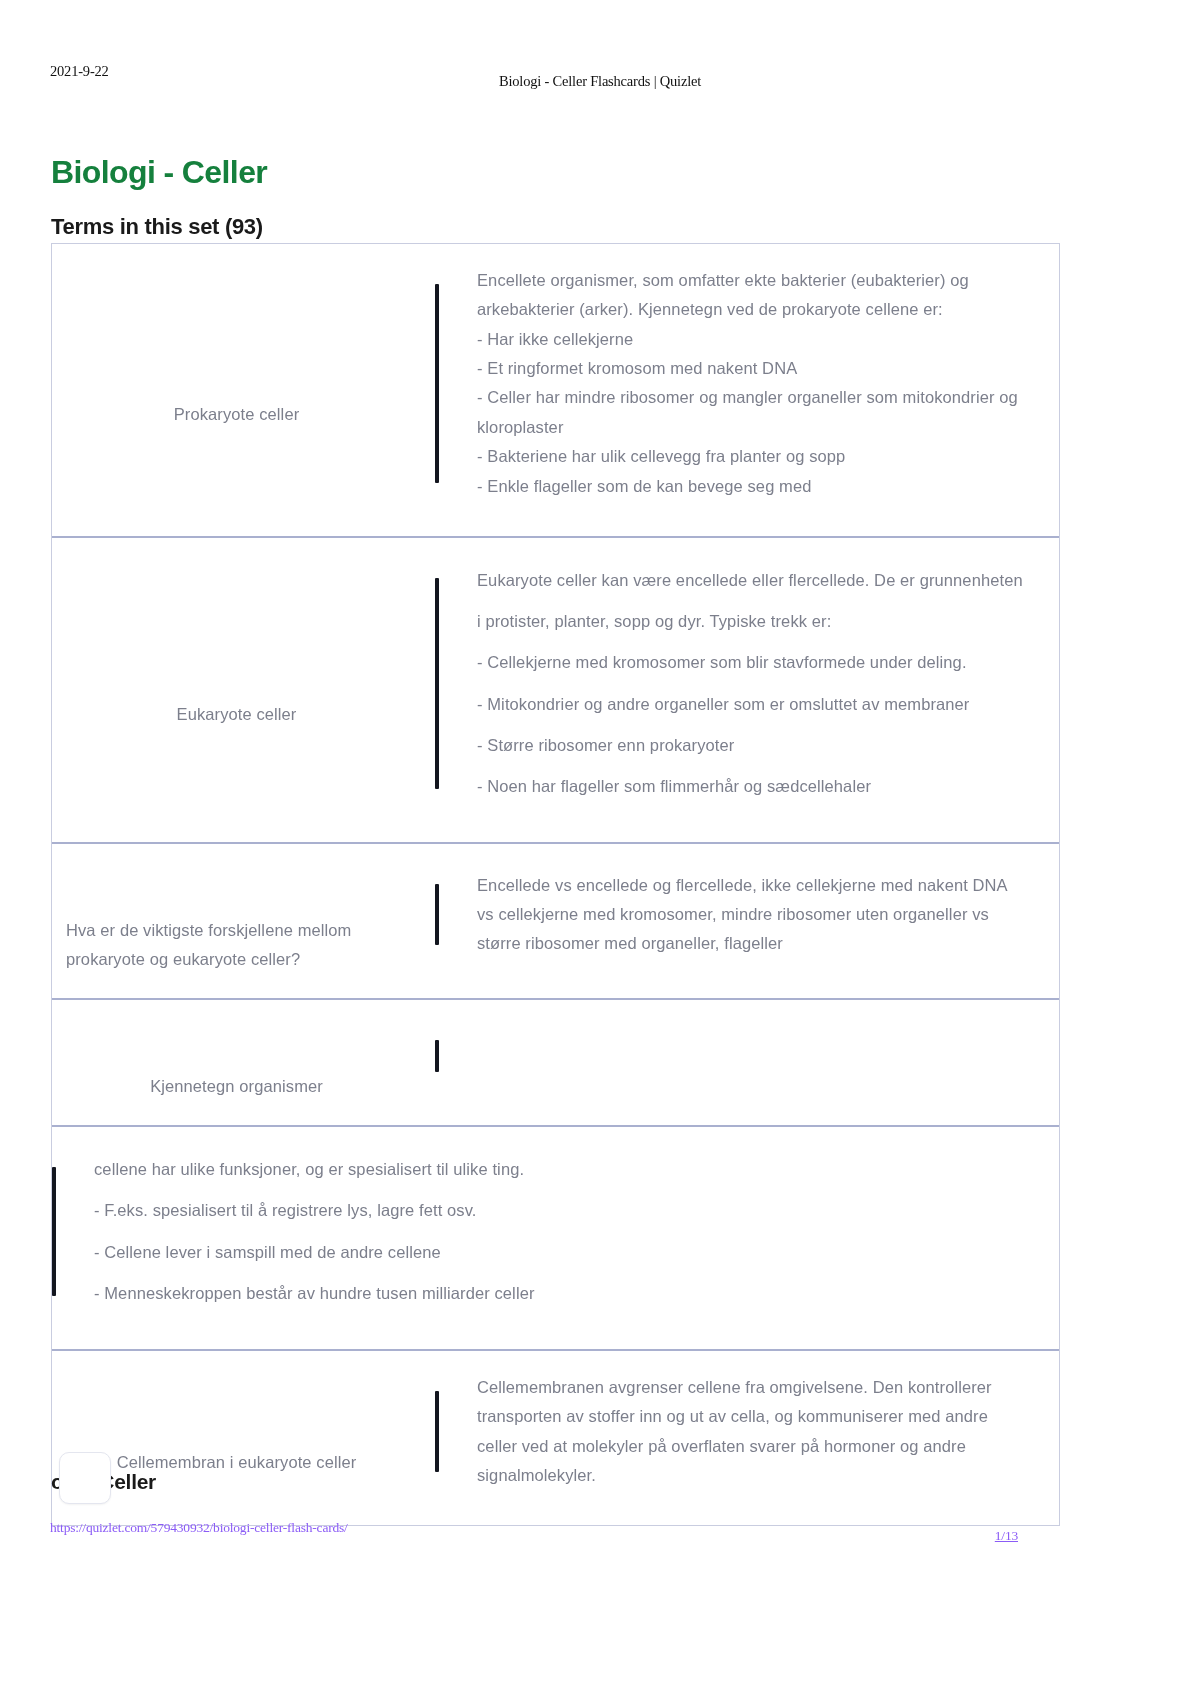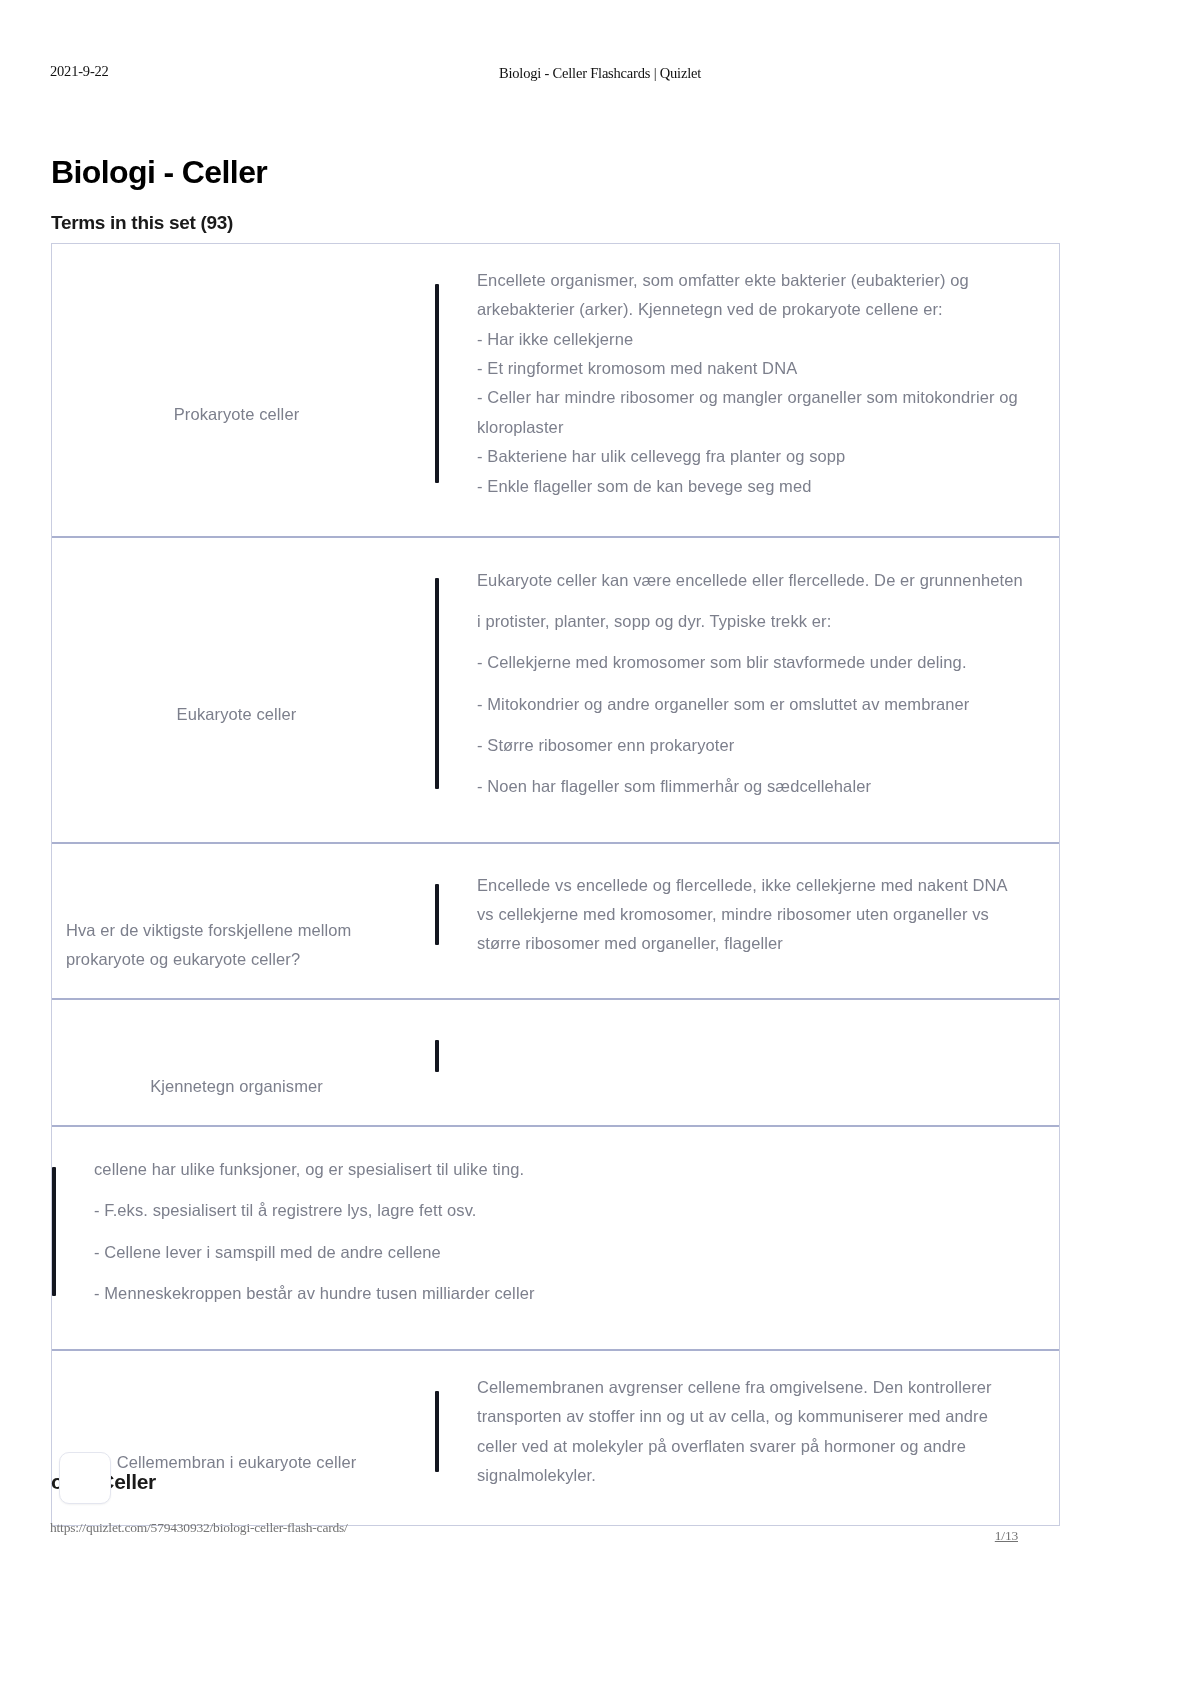--- a/index.html
+++ b/index.html
@@ -30,49 +30,49 @@
   }
   .print-header .ph-date {
     position: absolute;
     left: 50px;
     top: 0;
     letter-spacing: -0.2px;
   }
   .print-header .ph-title {
     position: absolute;
     left: 0;
-    top: 2px;
+    top: 10px;
     width: 1200px;
     text-align: center;
     letter-spacing: -0.2px;
   }
 
   
   .page {
     position: absolute;
     top: 0;
     left: 0;
     width: 1200px;
   }
 
   .set-title {
     position: absolute;
     top: 133px;
     left: 51px;
     font-size: 32px;
     font-weight: 700;
     letter-spacing: -0.6px;
-    color: #000000;
+    color: #15803d;
   }
 
   .terms-count {
     position: absolute;
     top: 196px;
     left: 51px;
-    font-size: 19px;
+    font-size: 22px;
     font-weight: 700;
     letter-spacing: -0.3px;
     color: #1a1a1a;
   }
 
   
   .cards {
     position: absolute;
     top: 243px;
     left: 51px;
@@ -167,21 +167,21 @@
   }
 
   .print-footer {
     position: absolute;
     top: 1520px;
     left: 0;
     width: 1068px;
     height: 22px;
     font-family: "Liberation Serif", serif;
     font-size: 13.5px;
-    color: #737373;
+    color: #8b5cf6;
     z-index: 7;
   }
   .print-footer .pf-url {
     position: absolute;
     left: 50px;
     top: 0;
     letter-spacing: -0.2px;
   }
   .print-footer .pf-page {
     position: absolute;

